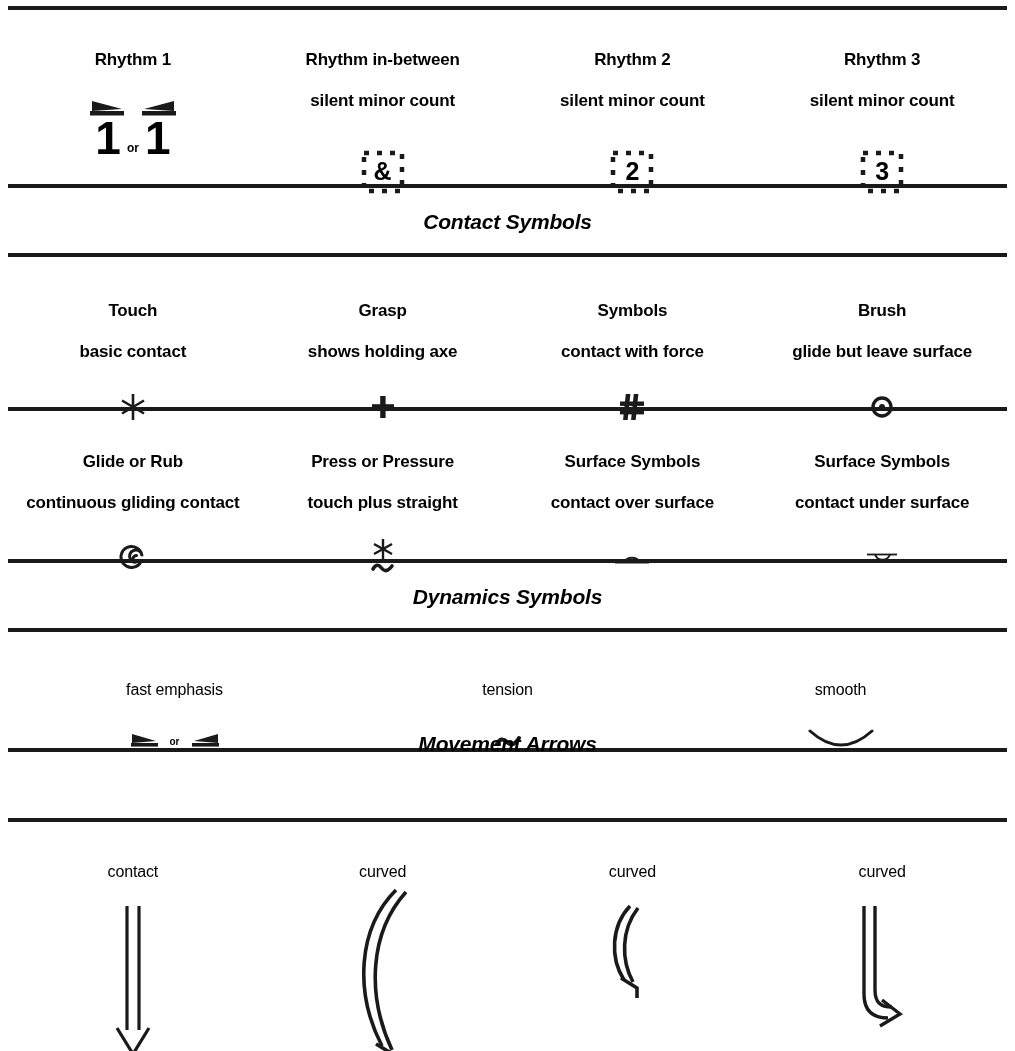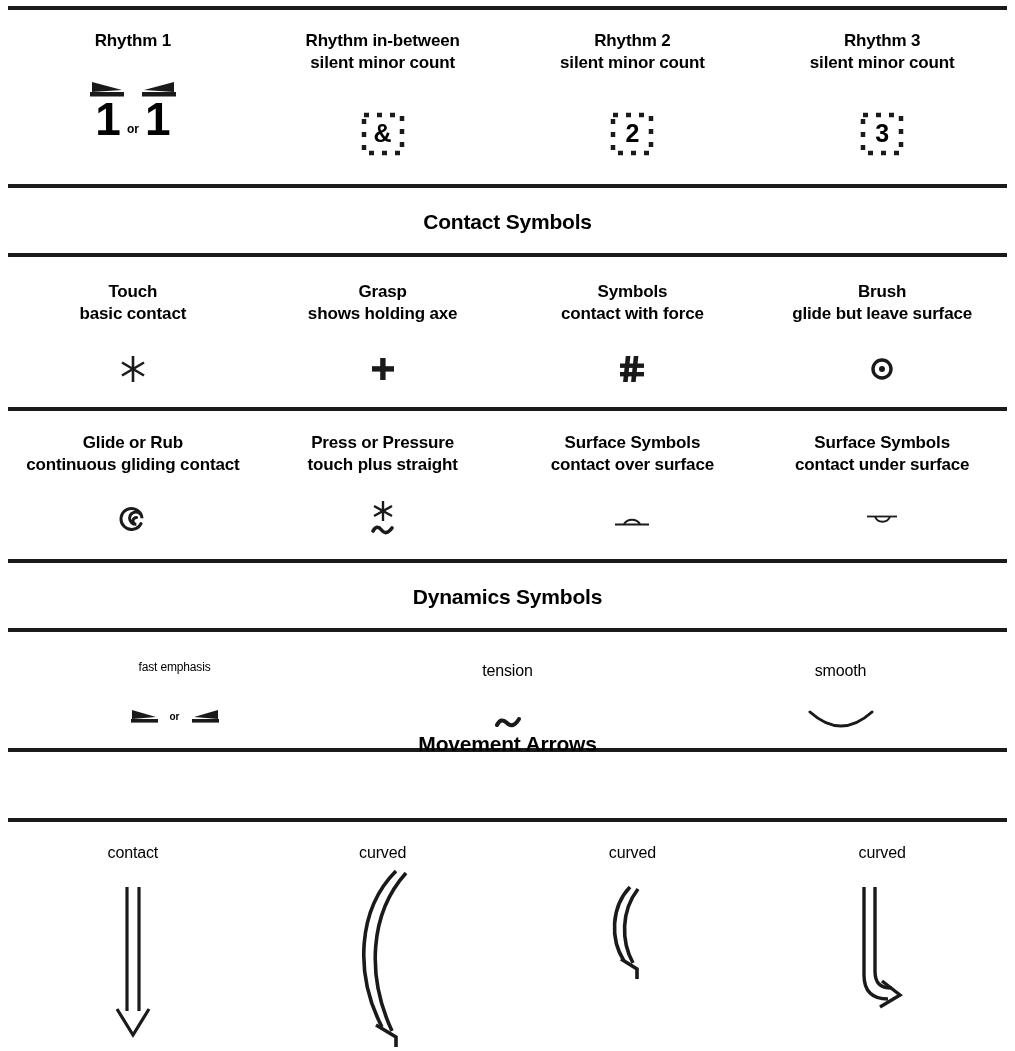--- a/index.html
+++ b/index.html
@@ -44,36 +44,38 @@
     align-items: center;
     justify-content: flex-start;
     text-align: center;
   }
   .cap {
     font-size: 17px;
     font-weight: bold;
     line-height: 1.32;
     letter-spacing: -0.15px;
     white-space: nowrap;
+    margin-top: 19px;
   }
   .glyphbox {
     display: flex;
     align-items: center;
     justify-content: center;
   }
 
   
   .section-title {
     position: absolute;
     left: 8px;
     right: 8px;
     text-align: center;
     font-size: 21px;
     font-weight: bold;
     letter-spacing: -0.2px;
+    font-style: italic;
   }
 
   
   .rhythm-pair {
     display: flex;
     align-items: flex-end;
     justify-content: center;
     gap: 6px;
   }
   .orword {
@@ -295,21 +297,21 @@
       </div>
     </div>
   </div>
 
   <div class="rule" style="top:559px;"></div>
   <div class="section-title" style="top:585px;">Dynamics Symbols</div>
   <div class="rule" style="top:628px;"></div>
 
   <div class="band" style="top:660px;">
     <div class="cell">
-      <div class="cap" style="font-weight:normal;font-size:12px;">fast emphasis</div>
+      <div class="cap" style="font-weight:normal;font-size:16px;">fast emphasis</div>
       <div class="glyphbox" style="height:46px;margin-top:18px;">
         <div class="dyn-pair">
           <svg width="32" height="16" viewBox="0 0 32 16">
             <path d="M3 1 L27 8 L3 10 Z" fill="#1a1a1a"></path>
             <rect x="2" y="10" width="27" height="3.6" fill="#1a1a1a"></rect>
           </svg>
           <span class="dyn-or">or</span>
           <svg width="32" height="16" viewBox="0 0 32 16">
             <path d="M29 1 L5 8 L29 10 Z" fill="#1a1a1a"></path>
             <rect x="3" y="10" width="27" height="3.6" fill="#1a1a1a"></rect>

